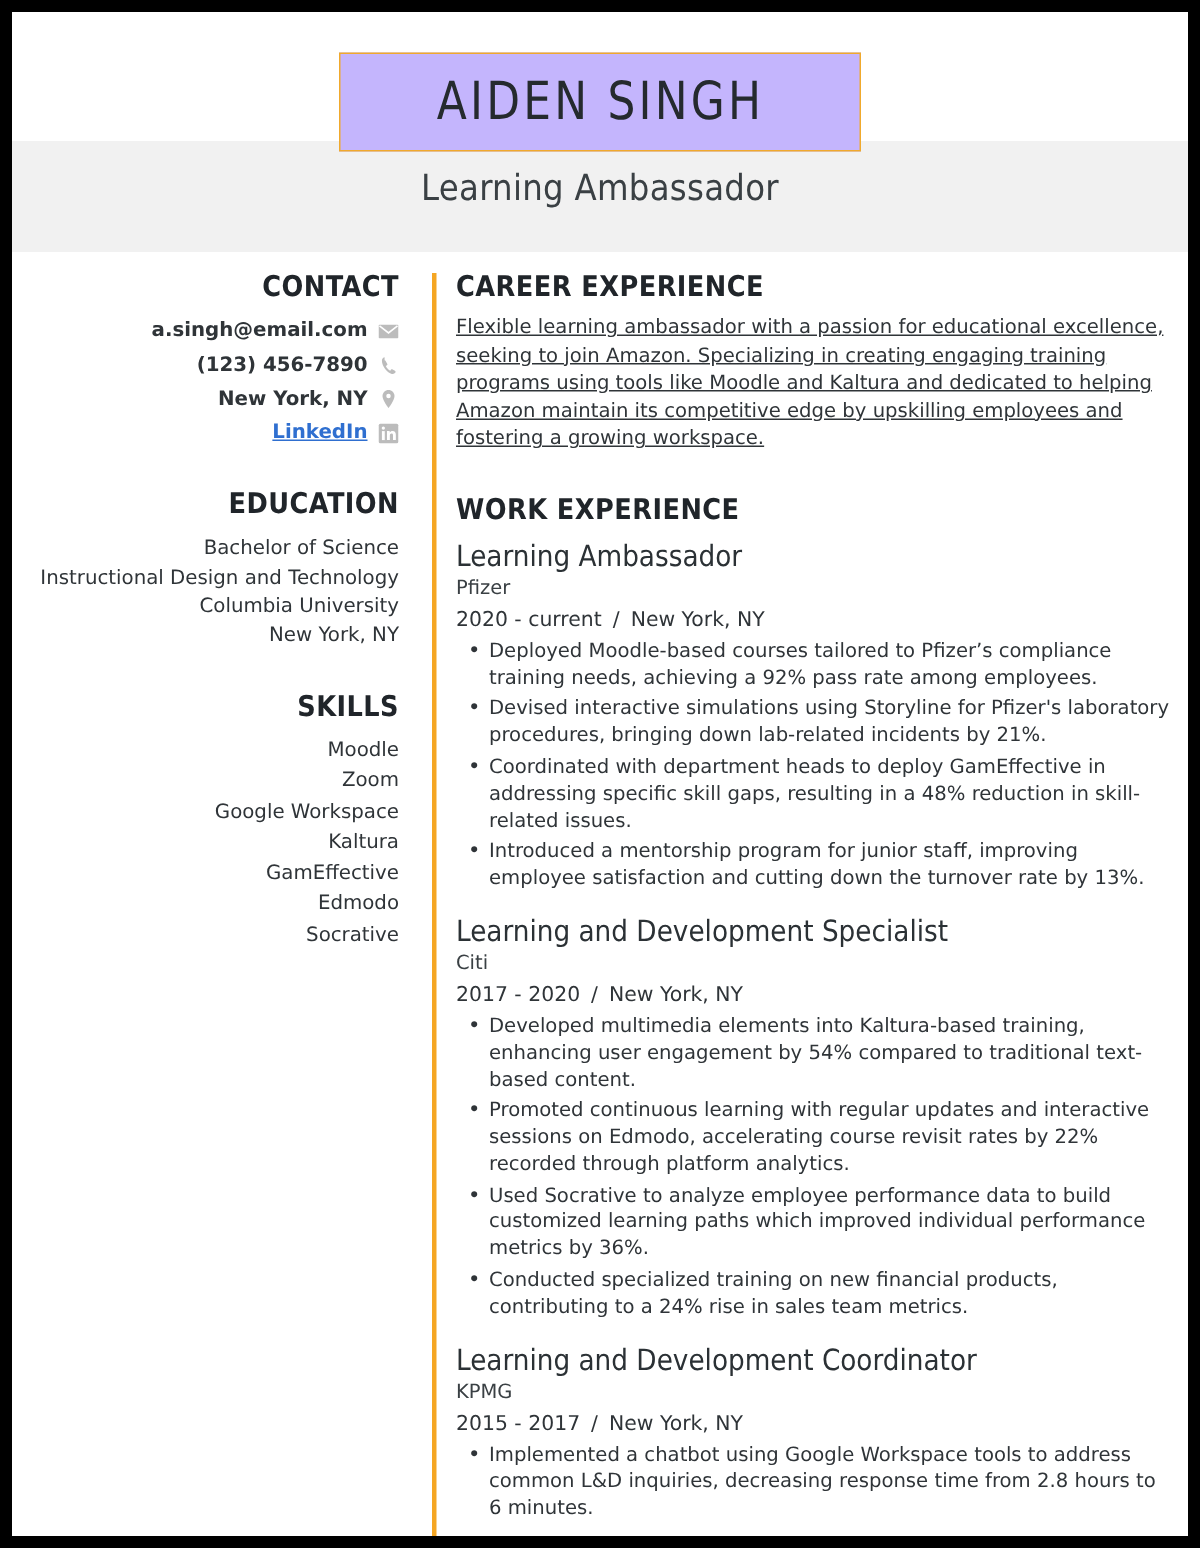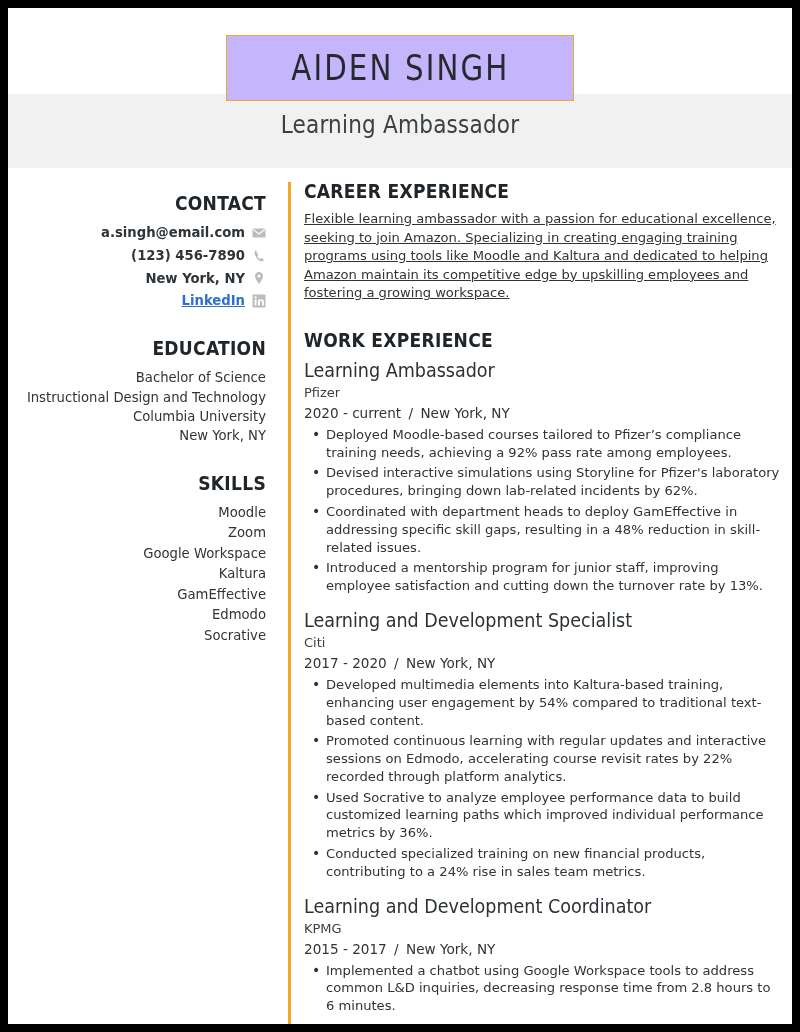--- a/index.html
+++ b/index.html
@@ -73,21 +73,21 @@
     left: 280px;
     top: 174px;
     width: 2.5px;
     height: 842px;
     background: #f5a623;
   }
 
   .left-col {
     position: absolute;
     left: 0;
-    top: 184px;
+    top: 172px;
     width: 258px;
     text-align: right;
   }
 
   .right-col {
     position: absolute;
     left: 296px;
     top: 172px;
     width: 476px;
     text-align: left;
@@ -307,21 +307,21 @@
     <div class="job">
       <div class="job-role">Learning Ambassador</div>
       <div class="job-company">Pfizer</div>
       <div class="job-meta">
         <span>2020 - current</span>
         <span class="sep">/</span>
         <span>New York, NY</span>
       </div>
       <ul class="bullets">
         <li>Deployed Moodle-based courses tailored to Pfizer’s compliance training needs, achieving a 92% pass rate among employees.</li>
-        <li>Devised interactive simulations using Storyline for Pfizer's laboratory procedures, bringing down lab-related incidents by 62%.</li>
+        <li>Devised interactive simulations using Storyline for Pfizer's laboratory procedures, bringing down lab-related incidents by 21%.</li>
         <li>Coordinated with department heads to deploy GamEffective in addressing specific skill gaps, resulting in a 48% reduction in skill-related issues.</li>
         <li>Introduced a mentorship program for junior staff, improving employee satisfaction and cutting down the turnover rate by 13%.</li>
       </ul>
     </div>
 
     <div class="job">
       <div class="job-role">Learning and Development Specialist</div>
       <div class="job-company">Citi</div>
       <div class="job-meta">
         <span>2017 - 2020</span>

